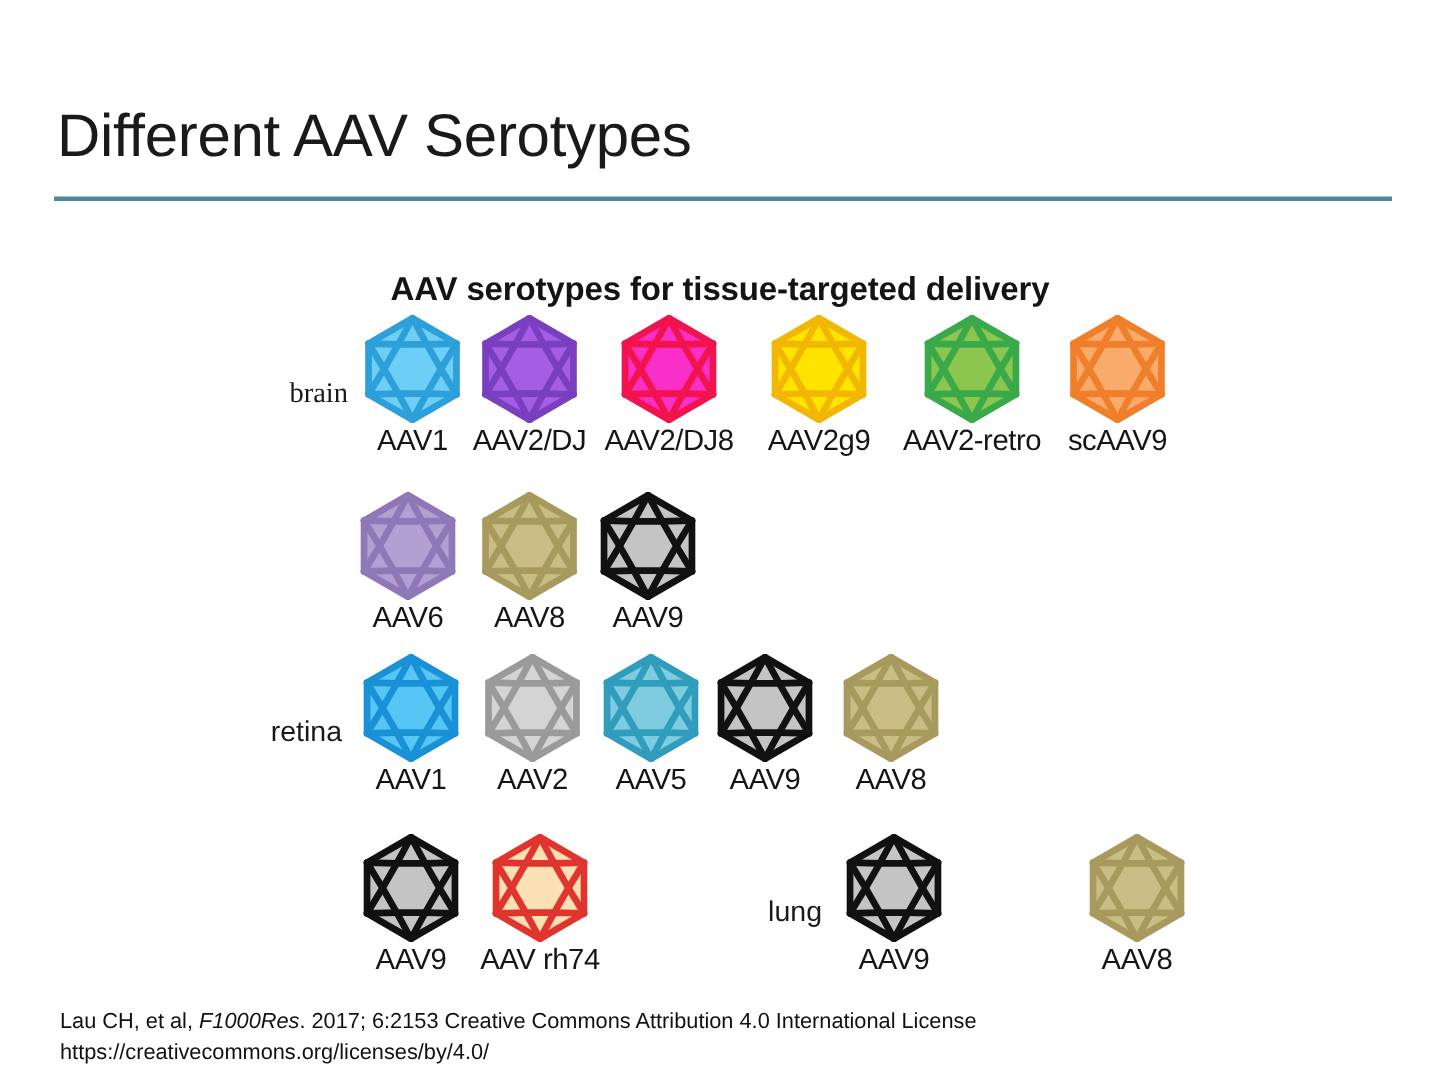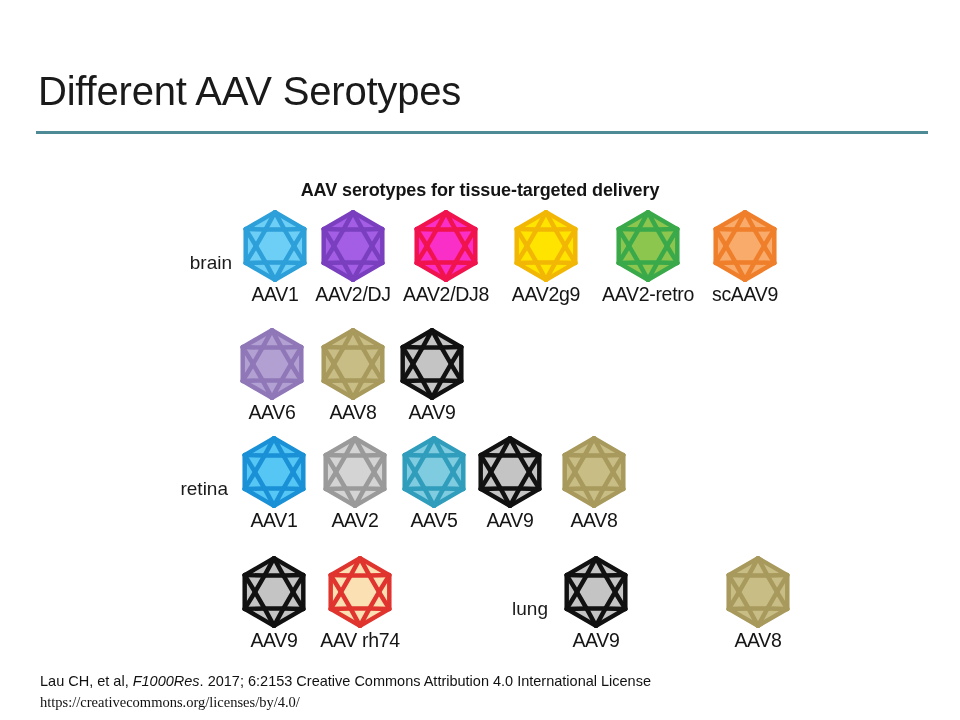--- a/index.html
+++ b/index.html
@@ -43,21 +43,21 @@
     top: 168px;
     width: 960px;
     height: 492px;
   }
   #figure-title {
     position: absolute;
     left: 0;
     top: 12px;
     width: 960px;
     text-align: center;
-    font-size: 18px;
+    font-size: 22px;
     font-weight: 700;
     color: #141414;
     letter-spacing: -0.1px;
   }
 
   .capsid-row {
     position: absolute;
     left: 0;
     width: 960px;
   }
@@ -93,34 +93,33 @@
     width: 880px;
     font-size: 14.5px;
     line-height: 1.42;
     color: #111111;
   }
   #citation .journal {
     font-style: italic;
   }
   #citation-line2 {
     display: block;
-    font-family: Liberation Serif, serif;
   }
 </style>
 </head>
 <body>
 
 <div id="slide-title">Different AAV Serotypes</div>
 <div id="title-rule"></div>
 
 <div id="figure">
   <div id="figure-title">AAV serotypes for tissue-targeted delivery</div>
   <div id="rows-container">
       <div class="capsid-row" style="top: 42px; height: 98px;">
-        <div class="tissue-label" style="left: 72px; width: 160px; top: 42px;">brain</div>
+        <div class="tissue-label" style="left: 72px; width: 160px; top: 42px; font-family: Liberation Serif, serif;">brain</div>
         <div class="capsid-cell" style="left: 215px; top: 0px; width: 120px;">
           <div>
             <svg class="glyph" width="72" height="72" viewBox="0 0 72 72">
     <polygon points="36.00,2.16 65.31,19.08 65.31,52.92 36.00,69.84 6.69,52.92 6.69,19.08" fill="#6ecff6" stroke="#2d9fd9" stroke-width="4.46" stroke-linejoin="round"></polygon>
     <g stroke="#2d9fd9" stroke-width="4.46" fill="none" stroke-linecap="round">
       <line x1="36.00" y1="2.16" x2="45.48" y2="19.59"></line>
                 <line x1="36.00" y1="2.16" x2="26.52" y2="19.59"></line>
                 <line x1="65.31" y1="19.08" x2="54.95" y2="36.00"></line>
                 <line x1="65.31" y1="19.08" x2="45.48" y2="19.59"></line>
                 <line x1="65.31" y1="52.92" x2="45.48" y2="52.41"></line>

